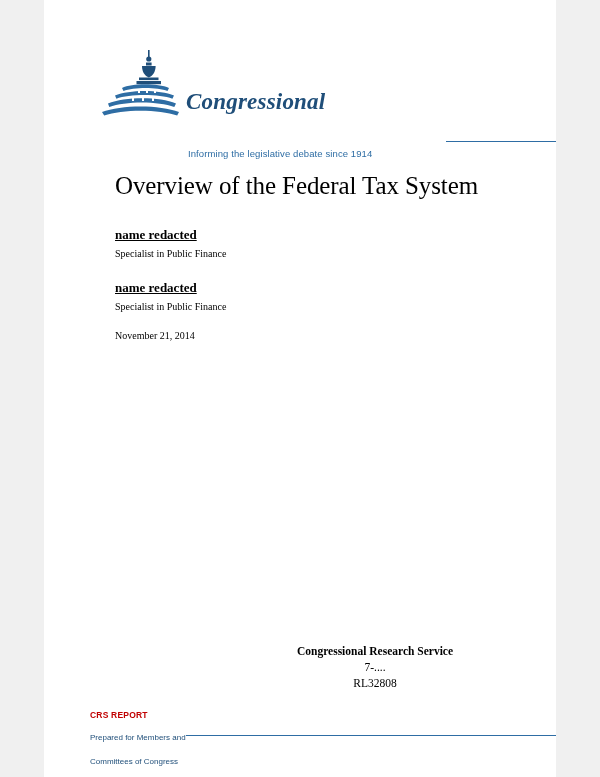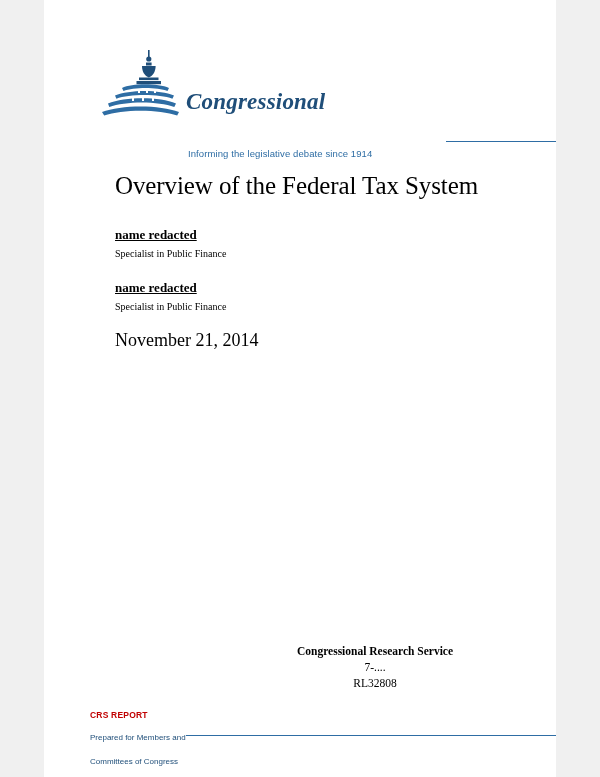--- a/index.html
+++ b/index.html
@@ -93,21 +93,21 @@
   }
   .author-role {
     font-size: 10px;
     line-height: 19px;
     margin-bottom: 16px;
   }
   .doc-date {
     position: absolute;
     left: 71px;
     top: 330px;
-    font-size: 18px;
+    font-size: 10px;
   }
 
   
   .footer-right {
     position: absolute;
     right: 61px;
     top: 643px;
     width: 240px;
     text-align: center;
     font-size: 11.5px;

